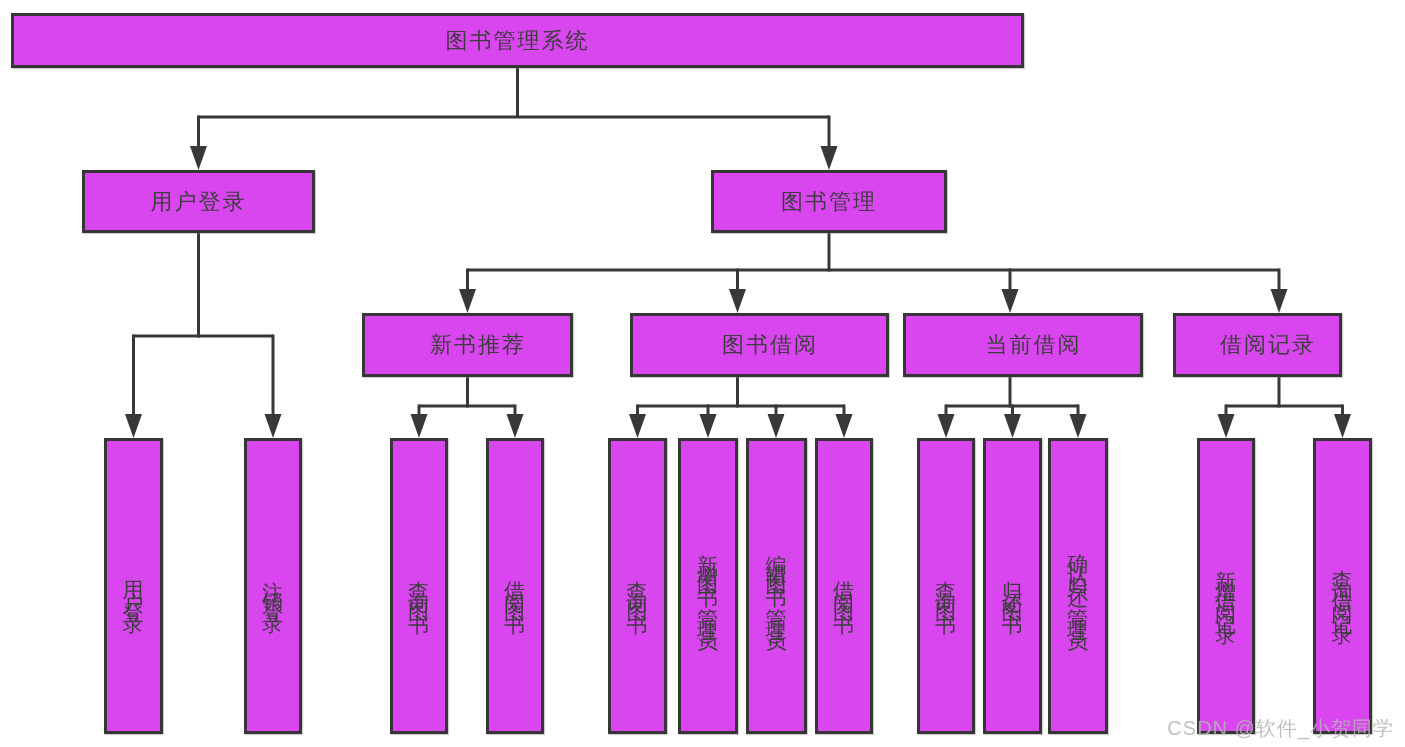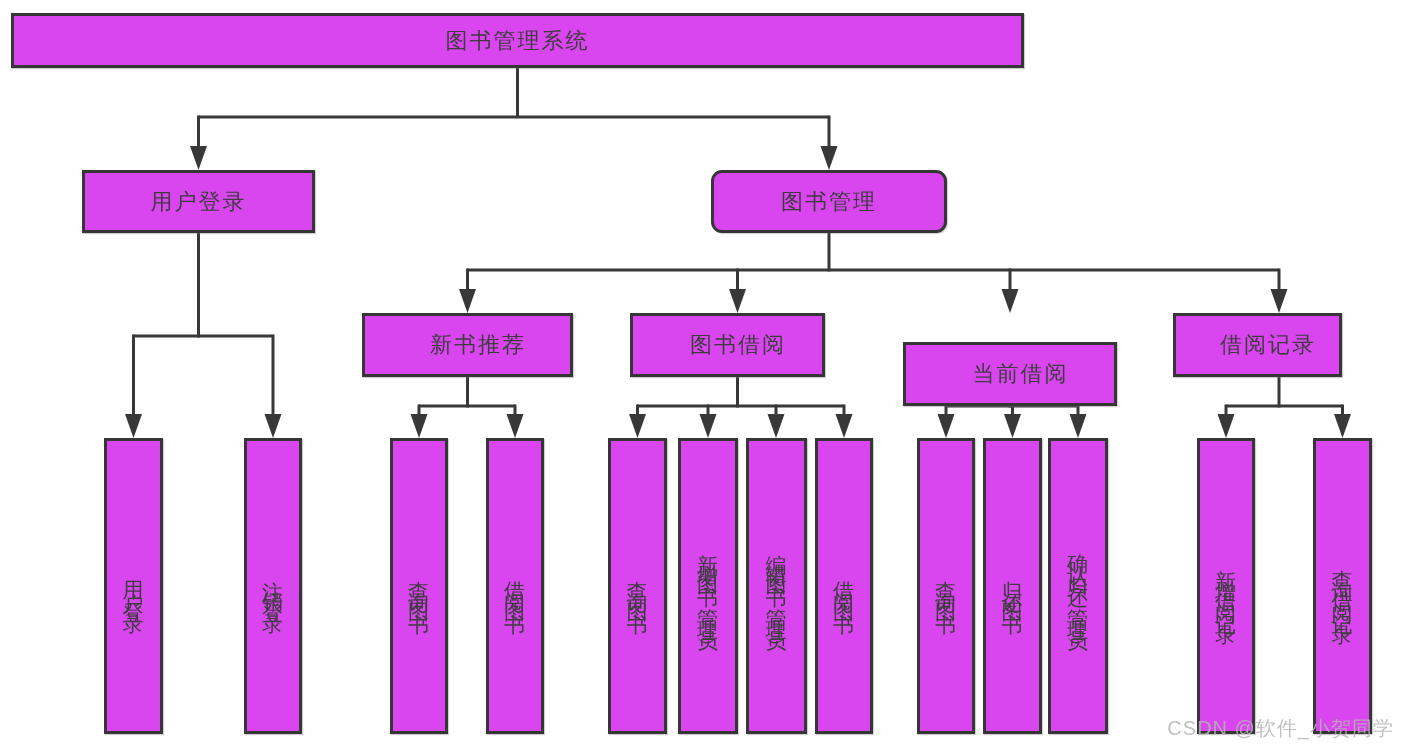--- a/index.html
+++ b/index.html
@@ -134,31 +134,31 @@
     </g>
   </svg>
 
   <div class="node root-box">
     <span class="hlabel">图书管理系统</span>
   </div>
 
   <div class="node lvl2" style="left:82px; width:233px;">
     <span class="hlabel">用户登录</span>
   </div>
-  <div class="node lvl2" style="left:711px; width:236px;border-radius:11px;">
+  <div class="node lvl2" style="left:711px; width:236px;">
     <span class="hlabel">图书管理</span>
   </div>
 
   <div class="node lvl3" style="left:362px; width:211px;">
     <span class="hlabel">新书推荐</span>
   </div>
-  <div class="node lvl3" style="left:630px; width:195px;align-items:center;">
+  <div class="node lvl3" style="left:630px; width:259px;align-items:center;">
     <span class="hlabel">图书借阅</span>
   </div>
-  <div class="node lvl3" style="left:903px; width:214px;margin-top:29px;">
+  <div class="node lvl3" style="left:903px; width:240px;">
     <span class="hlabel">当前借阅</span>
   </div>
   <div class="node lvl3" style="left:1173px; width:169px;">
     <span class="hlabel">借阅记录</span>
   </div>
 
   <div class="node leaf" style="left:104px; width:59px;">
     <span class="vtext">用户登录</span>
   </div>
   <div class="node leaf" style="left:244px; width:58px;">

